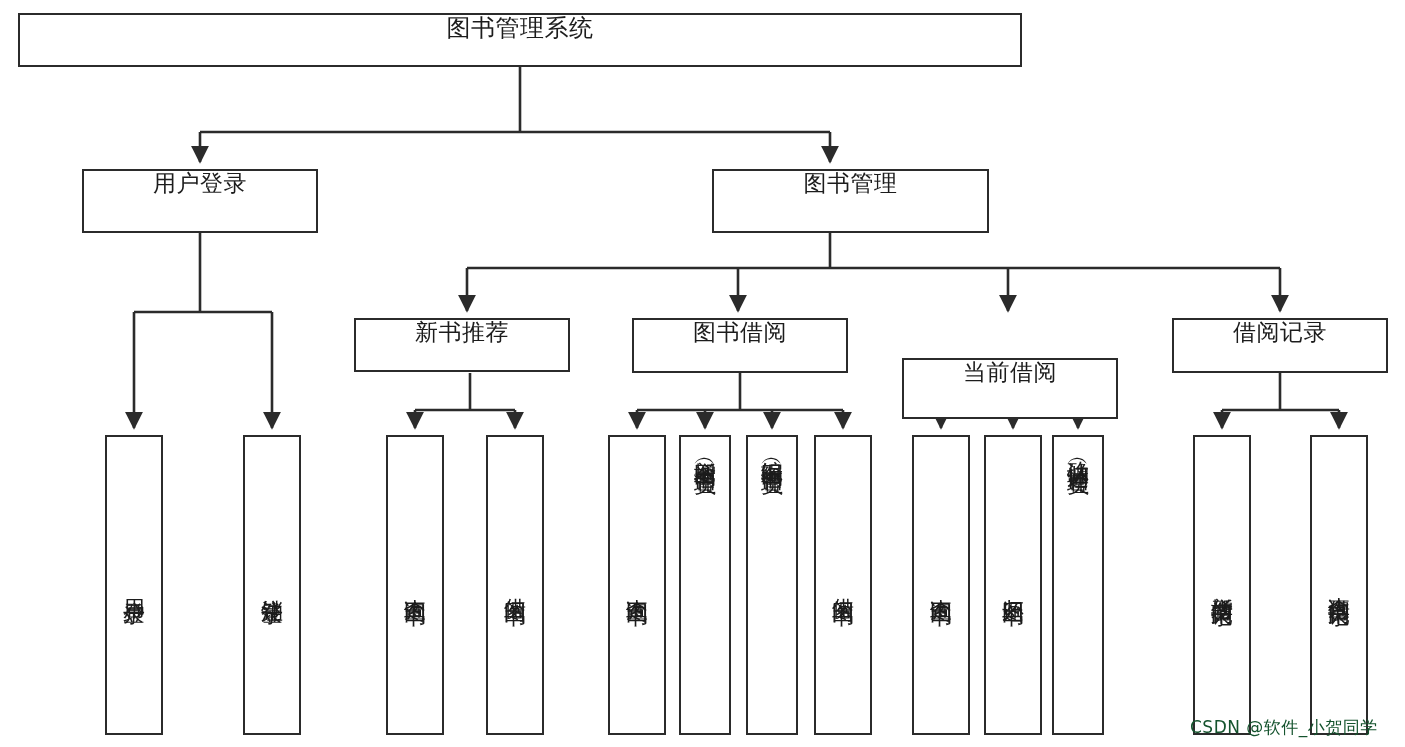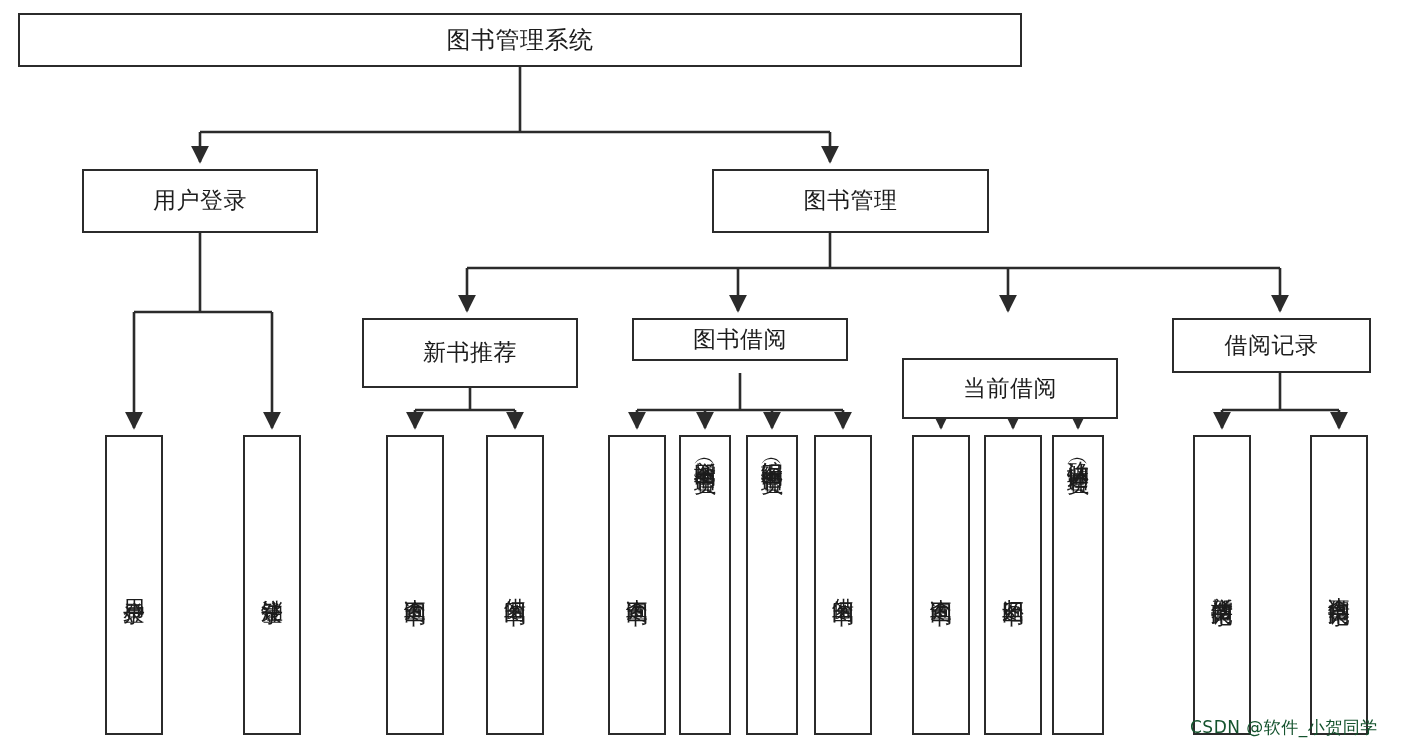--- a/index.html
+++ b/index.html
@@ -24,21 +24,20 @@
     width: 1405px;
     height: 747px;
     pointer-events: none;
   }
   .node {
     position: absolute;
     box-sizing: border-box;
     border: 2.5px solid #2b2b2b;
     background: #ffffff;
     display: flex;
-    align-items: center;
     justify-content: center;
     color: #1c1c1c;
   }
   .node .label {
     display: block;
     text-align: center;
     letter-spacing: 0.5px;
     line-height: 1.1;
   }
   .node.horiz .label {
@@ -137,30 +136,30 @@
     <span class="label">图书管理系统</span>
   </div>
 
   <div class="node horiz" id="node-l2-0" style="left: 82px; top: 169px; width: 236px; height: 64px;">
     <span class="label">用户登录</span>
   </div>
   <div class="node horiz" id="node-l2-1" style="left: 712px; top: 169px; width: 277px; height: 64px;">
     <span class="label">图书管理</span>
   </div>
 
-  <div class="node horiz" id="node-l3-0" style="left: 362px; top: 318px; width: 216px; height: 70px;">
+  <div class="node horiz" id="node-l3-0" style="left: 354px; top: 318px; width: 216px; height: 54px;">
     <span class="label">新书推荐</span>
   </div>
-  <div class="node horiz" id="node-l3-1" style="left: 632px; top: 318px; width: 216px; height: 43px;">
+  <div class="node horiz" id="node-l3-1" style="left: 632px; top: 318px; width: 216px; height: 55px;">
     <span class="label">图书借阅</span>
   </div>
   <div class="node horiz" id="node-l3-2" style="left: 902px; top: 318px; width: 216px; height: 61px; margin-top: 40px;">
     <span class="label">当前借阅</span>
   </div>
-  <div class="node horiz" id="node-l3-3" style="left: 1172px; top: 318px; width: 199px; height: 55px;">
+  <div class="node horiz" id="node-l3-3" style="left: 1172px; top: 318px; width: 216px; height: 55px;">
     <span class="label">借阅记录</span>
   </div>
 
   <div class="node vert mid" id="node-leaf-0" style="left: 105px; top: 435px; width: 58px; height: 300px;">
     <span class="label">用户登录</span>
   </div>
   <div class="node vert mid" id="node-leaf-1" style="left: 243px; top: 435px; width: 58px; height: 300px;">
     <span class="label">注销登录</span>
   </div>
   <div class="node vert mid" id="node-leaf-2" style="left: 386px; top: 435px; width: 58px; height: 300px;">

